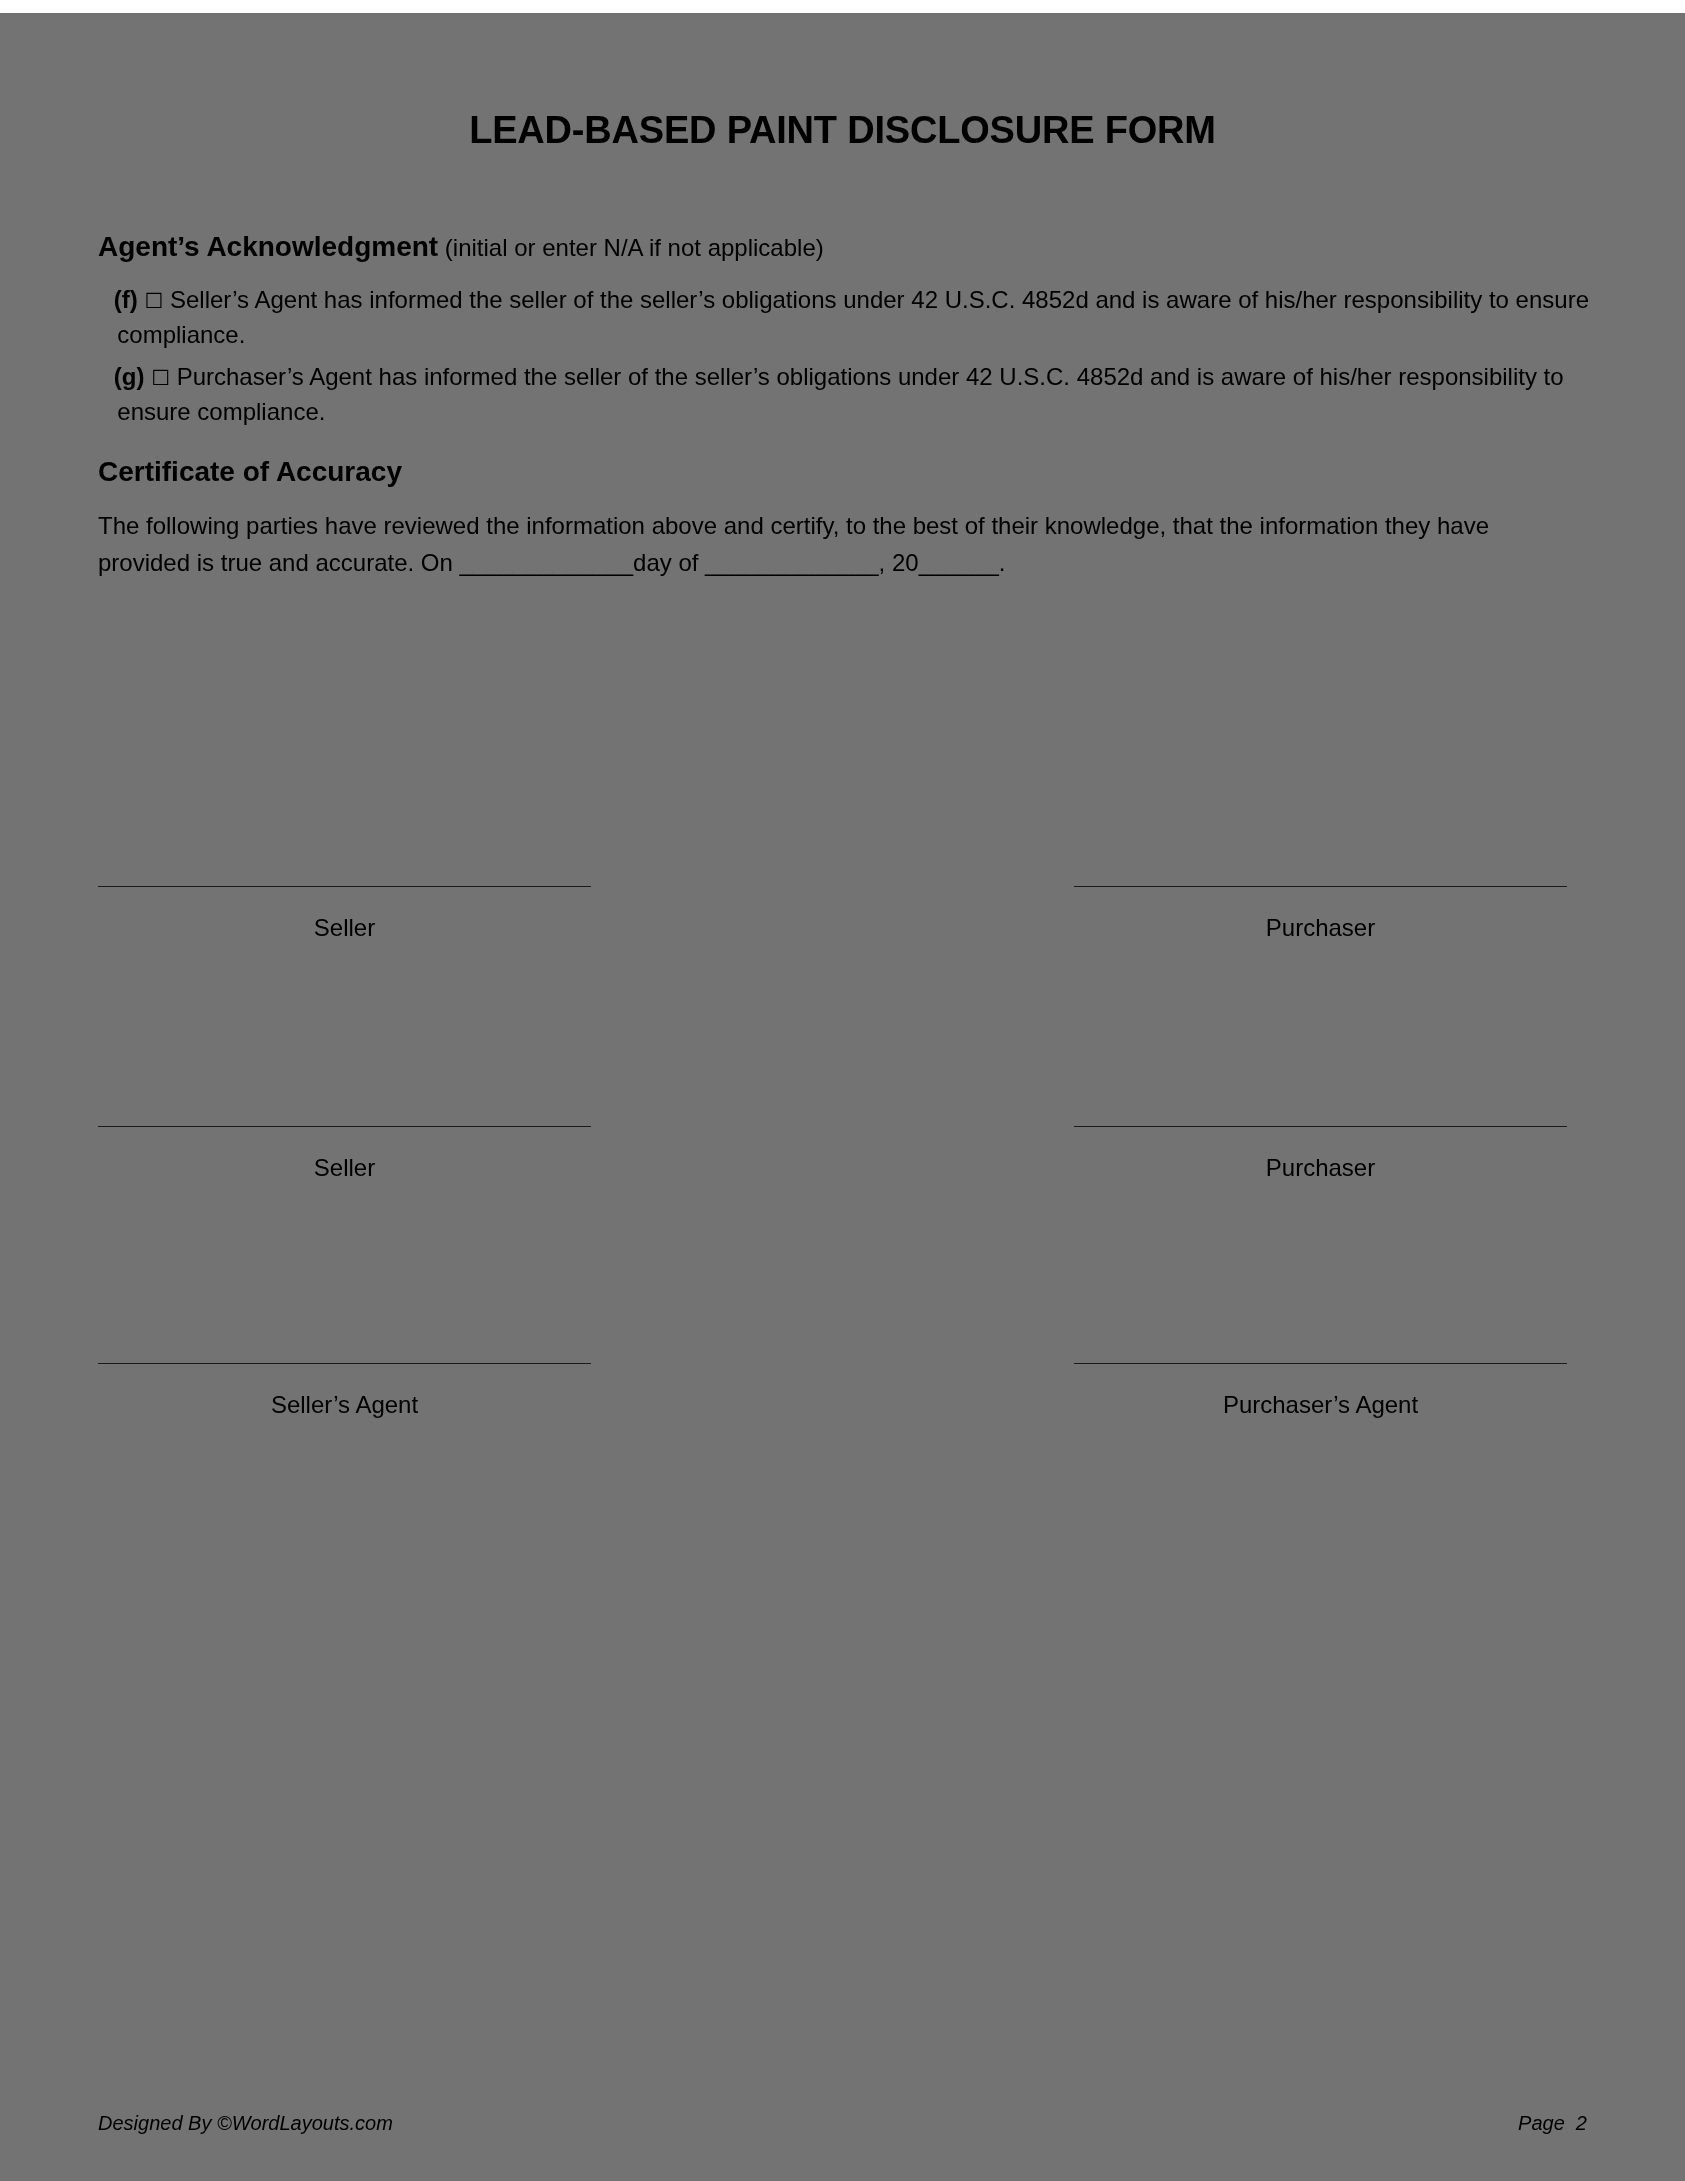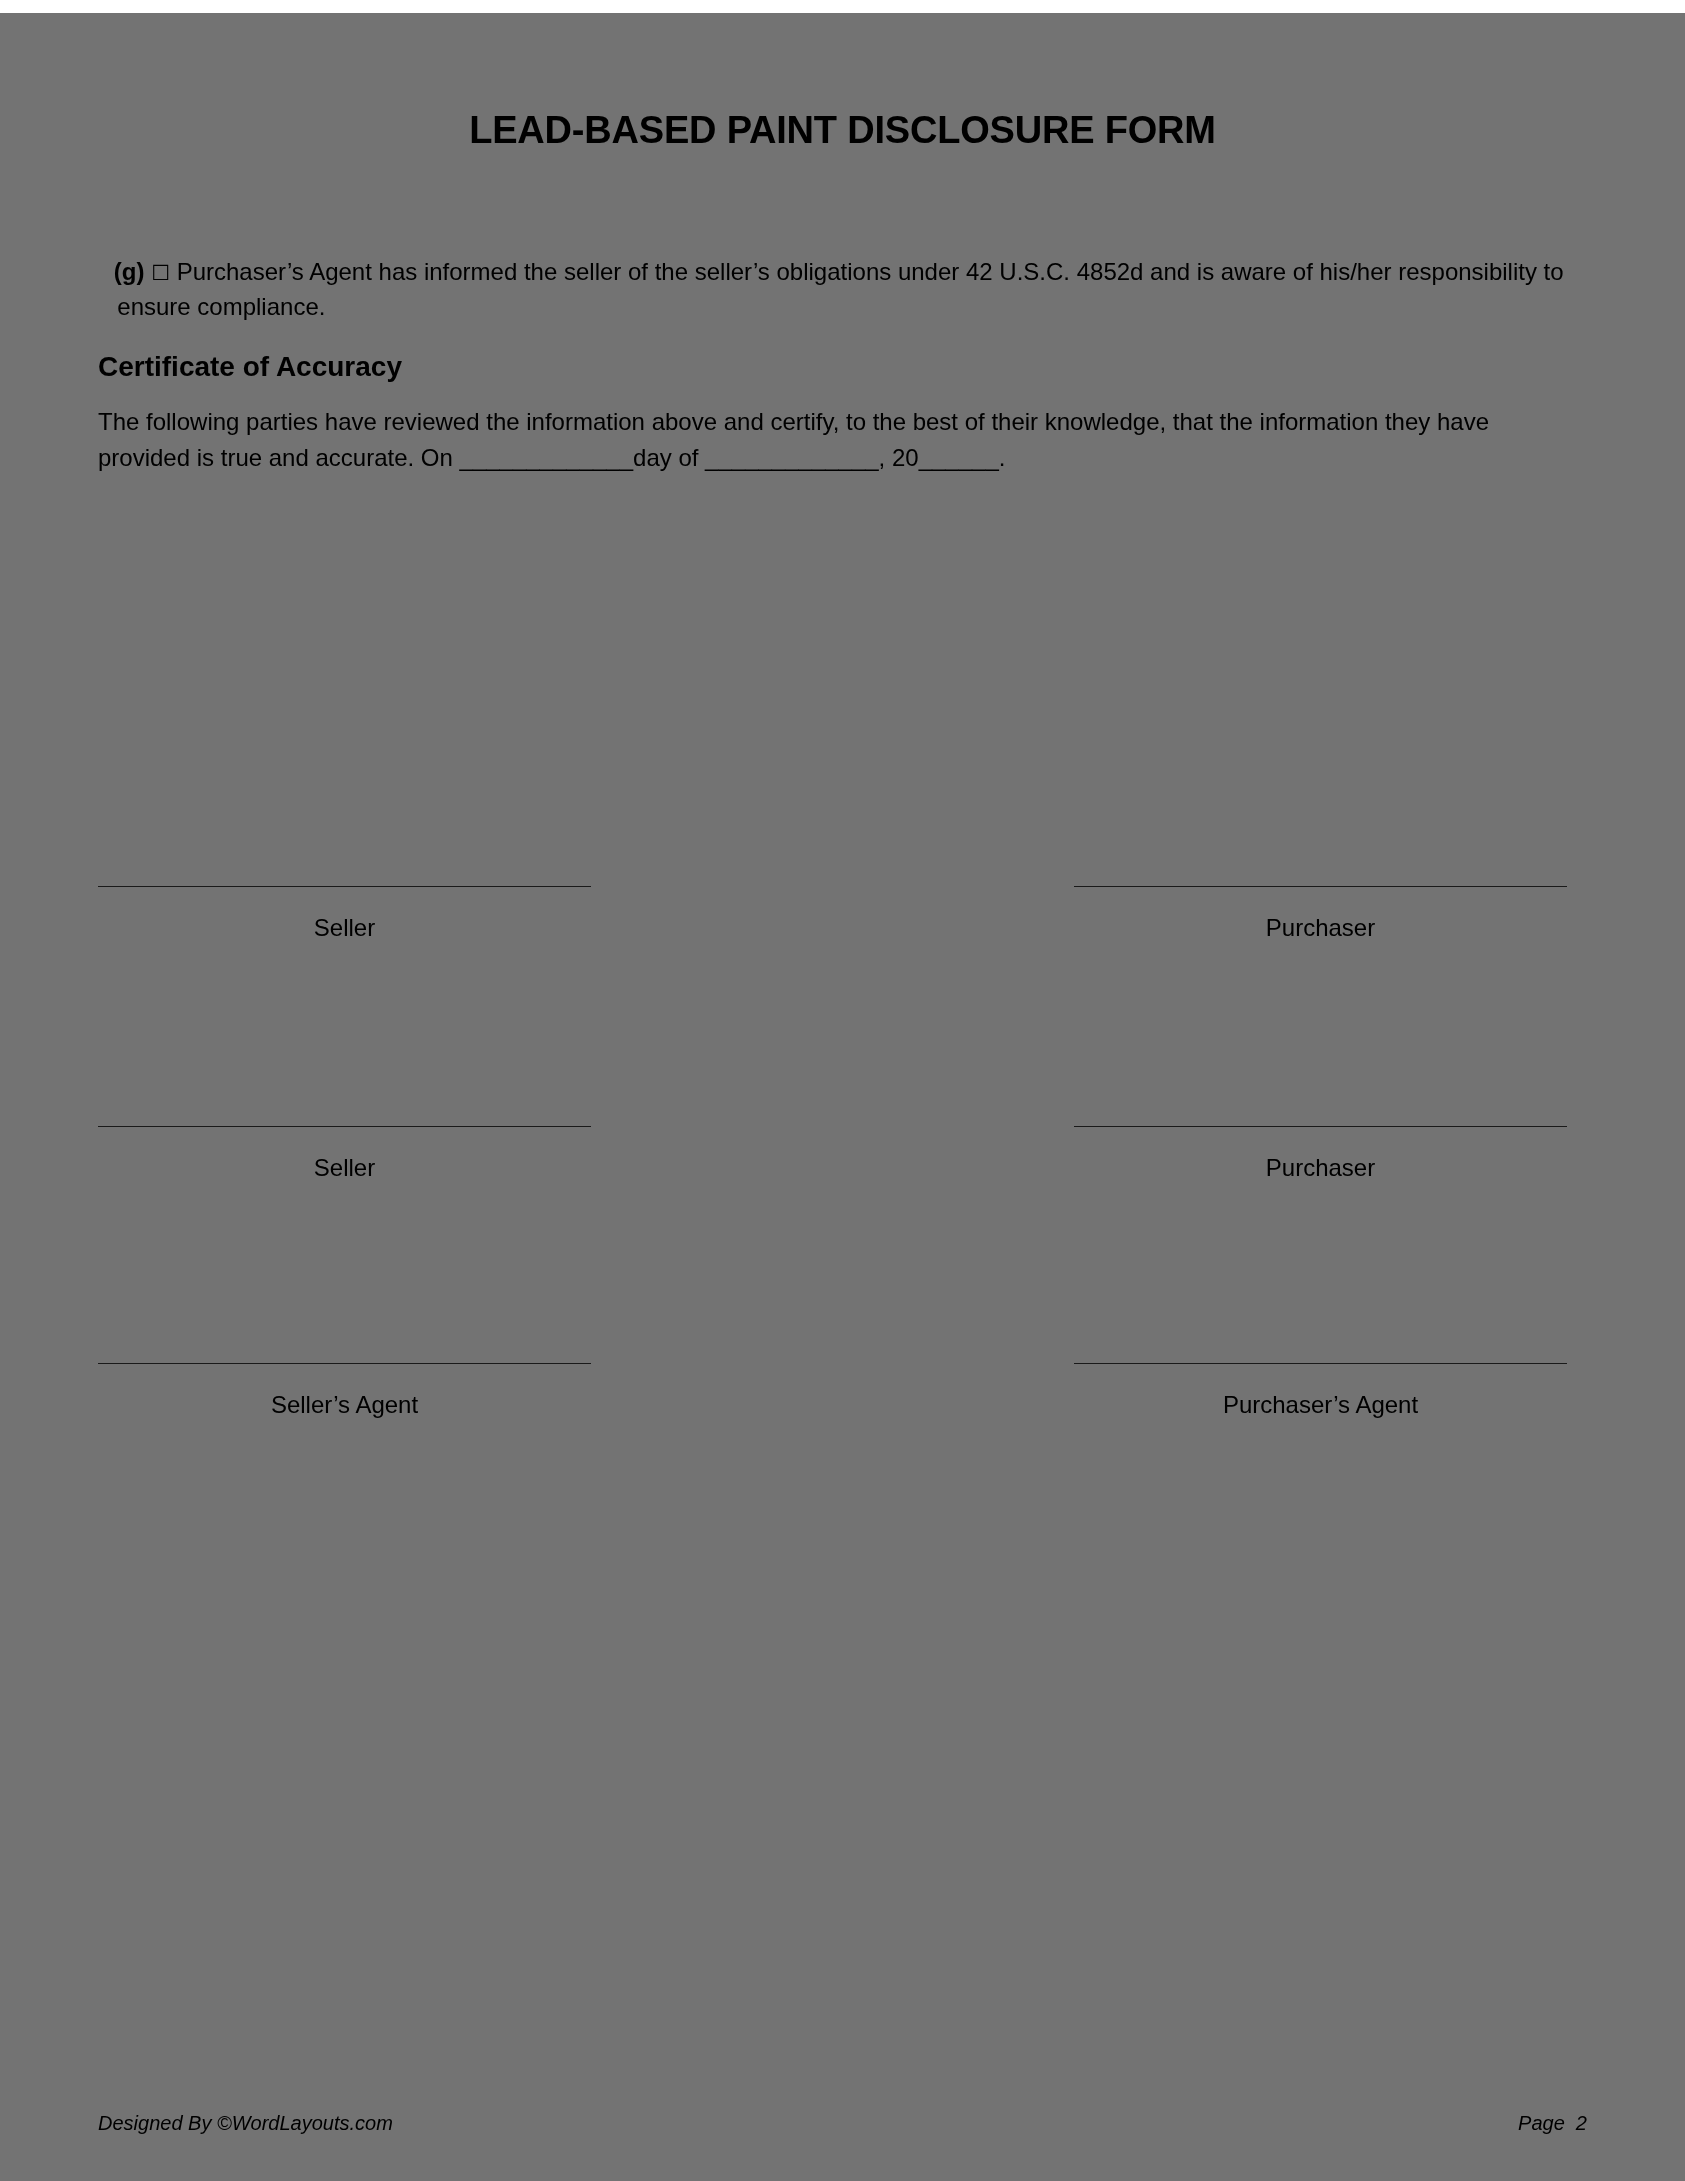--- a/index.html
+++ b/index.html
@@ -136,23 +136,31 @@
 </style>
 </head>
 <body>
 
 <div class="page">
 
   <div class="doc-title">LEAD-BASED PAINT DISCLOSURE FORM</div>
 
   <div class="content">
 
+    <div class="section-heading">
+      <span>Agent’s Acknowledgment</span><span class="sub"> </span><span class="sub">(initial or enter N/A if not applicable)</span>
+    </div>
 
     <div class="gap-after-heading"></div>
 
+    <div class="item">
+      <span class="marker">(f)</span>
+      <span class="checkbox-glyph">☐</span>
+      <span>Seller’s Agent has informed the seller of the seller’s obligations under 42 U.S.C. 4852d and is aware of his/her responsibility to ensure compliance.</span>
+    </div>
 
     <div class="gap-between-items"></div>
 
     <div class="item">
       <span class="marker">(g)</span>
       <span class="checkbox-glyph">☐</span>
       <span>Purchaser’s Agent has informed the seller of the seller’s obligations under 42 U.S.C. 4852d and is aware of his/her responsibility to ensure compliance.</span>
     </div>
 
     <div class="gap-before-cert"></div>

